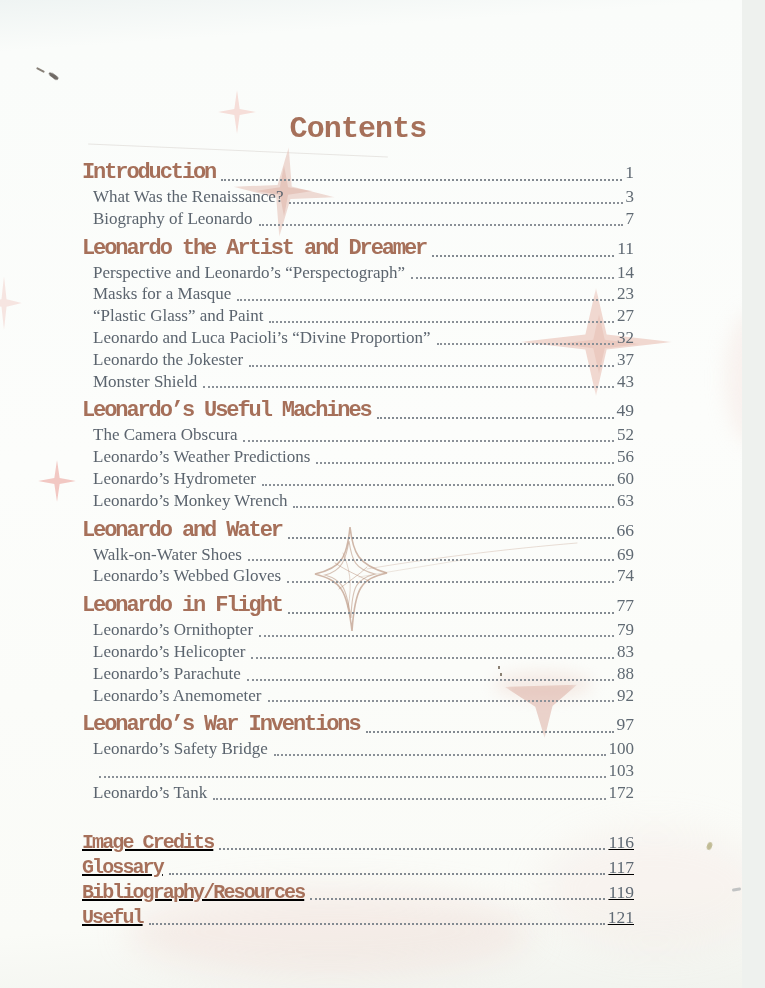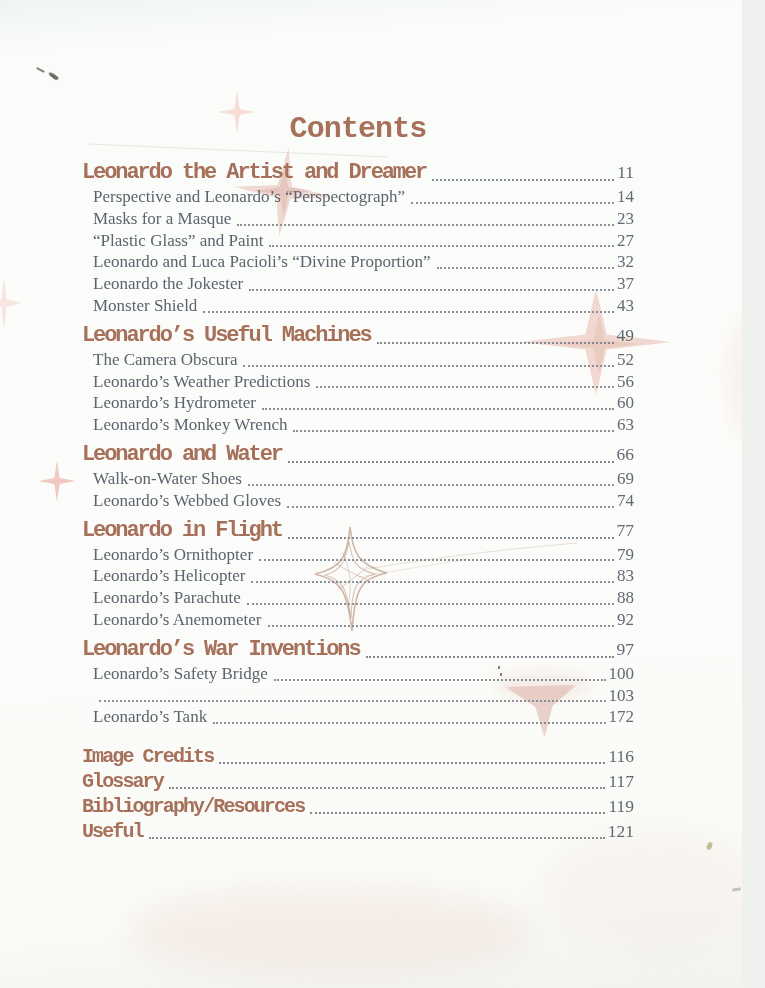--- a/index.html
+++ b/index.html
@@ -14,21 +14,21 @@
   }
   .content{position:absolute;left:82px;right:108px;top:0;z-index:3;}
   h1.title{
     margin:108px 0 0;text-align:center;
     font:700 30px/42px "Liberation Mono","DejaVu Sans Mono",monospace;
     letter-spacing:-0.9px;color:#a6705a;
   }
   #toc{margin-top:10px;}
   .sec{margin-top:6px;}
   .sec:first-child{margin-top:0;}
-  .sec.back{margin-top:16px;}
+  .sec.back{margin-top:26px;text-decoration:underline;}
   .row{display:flex;align-items:baseline;}
   .row .leader{
     flex:1;align-self:flex-end;
     border-bottom:2px dotted #8a9097;
     margin:0 3px 4px 6px;
   }
   .row.head{
     font:700 22px/26px "Liberation Mono","DejaVu Sans Mono",monospace;
     letter-spacing:-2.1px;color:#a6705a;
   }
@@ -104,20 +104,37 @@
   <div class="deco wash1"></div>
   <div class="deco wash2"></div>
   <div class="deco speck-olive"></div>
   <div class="deco speck-dash"></div>
 
   <div class="content">
     <h1 class="title">Contents</h1>
     <main id="toc">
         <section class="sec">
           <div class="row head">
+            <span class="t">Introduction</span>
+            <span class="leader"></span>
+            <span class="pg">1</span>
+          </div>
+          <div class="row sub">
+            <span class="t">What Was the Renaissance?</span>
+            <span class="leader"></span>
+            <span class="pg">3</span>
+          </div>
+          <div class="row sub">
+            <span class="t">Biography of Leonardo</span>
+            <span class="leader"></span>
+            <span class="pg">7</span>
+          </div>
+        </section>
+        <section class="sec">
+          <div class="row head">
             <span class="t">Leonardo the Artist and Dreamer</span>
             <span class="leader"></span>
             <span class="pg">11</span>
           </div>
           <div class="row sub">
             <span class="t">Perspective and Leonardo’s “Perspectograph”</span>
             <span class="leader"></span>
             <span class="pg">14</span>
           </div>
           <div class="row sub">

